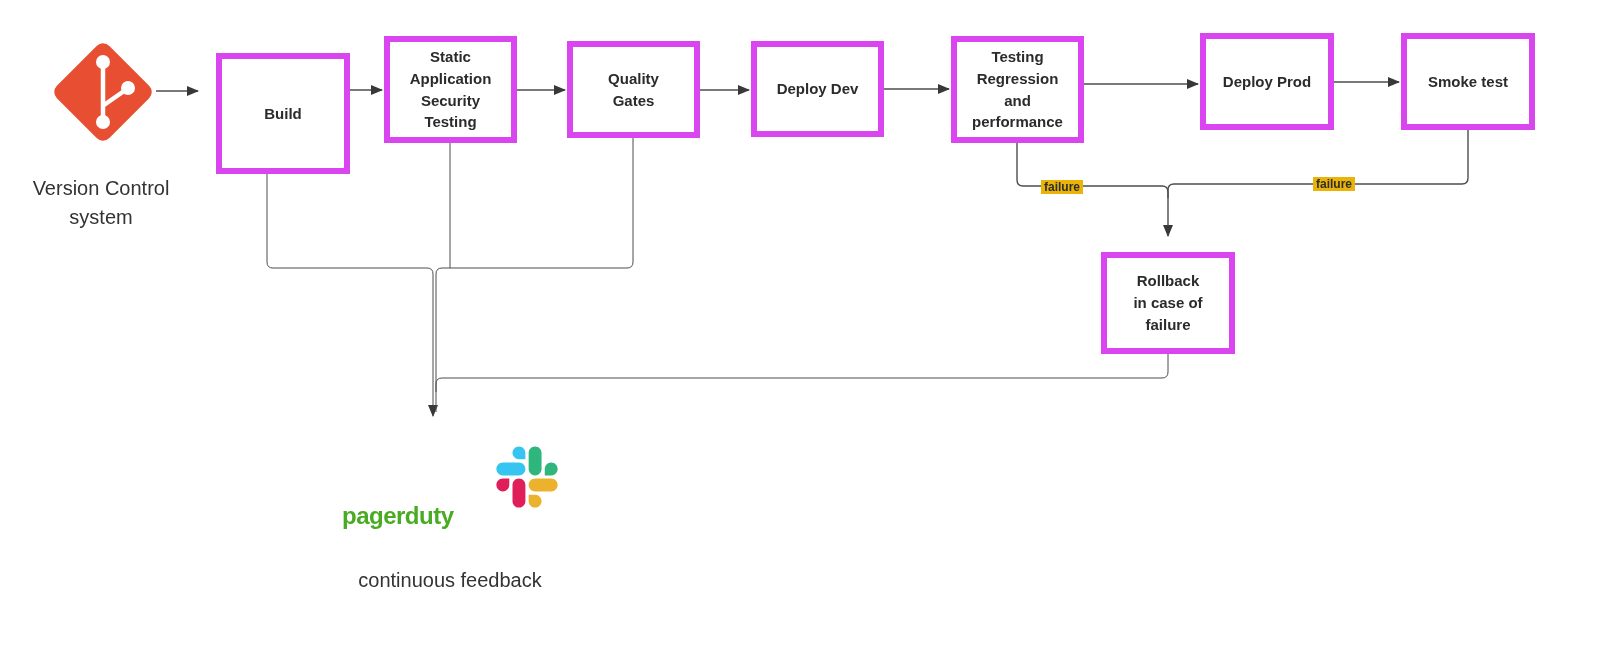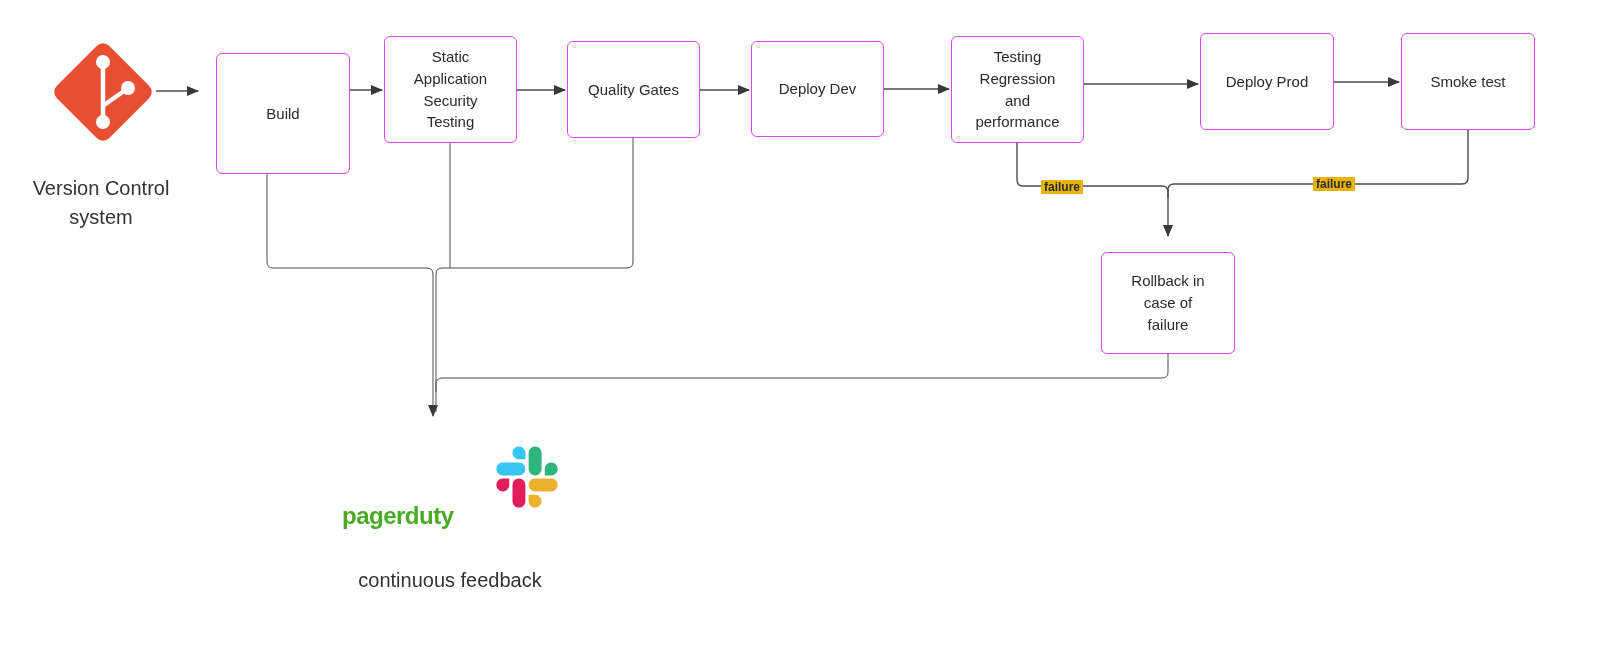--- a/index.html
+++ b/index.html
@@ -12,30 +12,31 @@
     overflow: hidden;
   }
   svg.connectors {
     position: absolute;
     left: 0; top: 0;
     width: 1600px; height: 651px;
   }
   .node {
     position: absolute;
     background: #ffffff;
-    border: 1px solid #d946ef;
-    border-radius: 6px;
+    border: 6px solid #d946ef;
+    border-radius: 0;
     display: flex;
     align-items: center;
     justify-content: center;
     text-align: center;
     font-size: 15px;
     line-height: 1.45;
     color: #2b2b2b;
     padding: 6px 14px;
+    font-weight: bold;
   }
   .n-build      { left: 216px;  top: 41px;  width: 134px; height: 121px; margin-top: 12px; }
   .n-sast       { left: 384px;  top: 36px;  width: 133px; height: 107px; padding: 6px 18px; }
   .n-quality    { left: 567px;  top: 41px;  width: 133px; height: 97px; }
   .n-deploydev  { left: 751px;  top: 41px;  width: 133px; height: 96px; }
   .n-testing    { left: 951px;  top: 36px;  width: 133px; height: 107px; padding: 18px 16px; }
   .n-deployprod { left: 1200px; top: 33px;  width: 134px; height: 97px; }
   .n-smoke      { left: 1401px; top: 33px;  width: 134px; height: 97px; }
   .n-rollback   { left: 1101px; top: 238px; width: 134px; height: 102px; padding: 6px 22px; margin-top: 14px; }
   .free-label {

